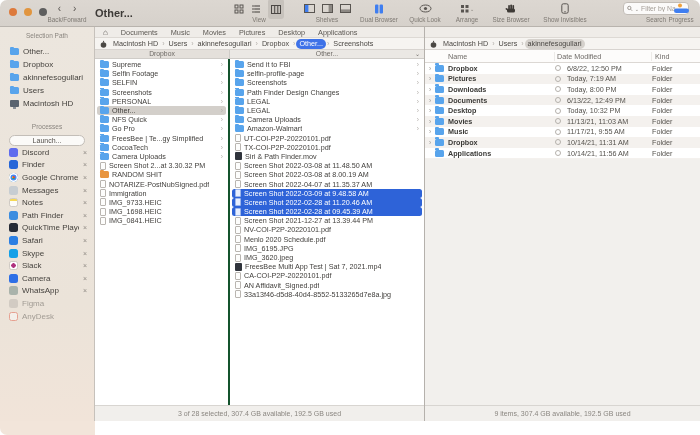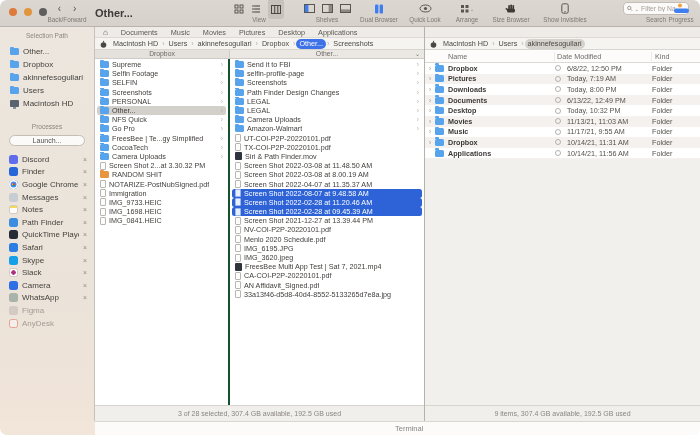--- a/index.html
+++ b/index.html
@@ -29,21 +29,21 @@
   .side-foot { width:95px; background:#f2e5da; }
   .bottombar { flex:1; background:#fcfbfa; border-top:1px solid #dad6d2; font-size:7.5px; color:#8a8680; display:flex; align-items:center; }
   .bottombar span { margin-left:300px; }
 
   
   .sidebar { width:95px; background:linear-gradient(180deg,#ece6de 0%,#ebe3d9 70%,#f1e4d9 100%); border-right:1px solid #c6c1bb; font-size:8px; color:#45423e; overflow:hidden; }
   .sec-head { font-size:6.5px; color:#8a857f; text-align:center; margin-top:5px; }
   .sp-list { margin-top:6px; }
   .sp-row { display:flex; align-items:center; gap:4px; height:13px; padding-left:10px; }
   .launch { width:76px; margin:5px auto 0; height:11px; background:rgba(255,255,255,.8); border:1px solid #c3beb8; border-radius:6px; font-size:7px; color:#55514c; text-align:center; line-height:10px; }
-  .app-list { margin-top:7px; }
+  .app-list { }
   .app-row { display:flex; align-items:center; gap:4px; height:12.6px; padding:0 7px 0 9px; }
   .app-row.dim { opacity:.45; }
   .app-ic { width:9px; height:9px; border-radius:2.5px; flex:none; }
   .app-ic.chrome { border-radius:50%; background:conic-gradient(#ea4335 0 33%, #34a853 33% 66%, #fbbc05 66% 100%); box-shadow:inset 0 0 0 1.5px #fff, inset 0 0 0 3px #4285f4; }
   .app-ic.notes { background:linear-gradient(#f6d955 0 30%, #fdfcf8 30%); border:0.5px solid #cfcac4; }
   .app-ic.slack { background:radial-gradient(circle at 50% 50%, #b0337f 0 2px, #ffffff 2.5px); border:0.5px solid #cfcac4; }
   .app-ic.anydesk { background:#fff; border:1.5px solid #e0523c; }
   .app-name { flex:1; white-space:nowrap; overflow:hidden; }
   .app-x { font-size:7px; color:#908b85; }
 
@@ -528,21 +528,21 @@
             <div class="crow">
               <span class="ic-file"></span>
               <span class="nm">Screen Shot 2022-03-08 at 8.00.19 AM</span>
             </div>
             <div class="crow">
               <span class="ic-file"></span>
               <span class="nm">Screen Shot 2022-04-07 at 11.35.37 AM</span>
             </div>
             <div class="crow selblue">
               <span class="ic-file"></span>
-              <span class="nm">Screen Shot 2022-08-07 at 9.48.58 AM</span>
+              <span class="nm">Screen Shot 2022-03-09 at 9.48.58 AM</span>
             </div>
             <div class="crow selblue">
               <span class="ic-file"></span>
               <span class="nm">Screen Shot 2022-02-28 at 11.20.46 AM</span>
             </div>
             <div class="crow selblue">
               <span class="ic-file"></span>
               <span class="nm">Screen Shot 2022-02-28 at 09.45.39 AM</span>
             </div>
             <div class="crow">
@@ -714,18 +714,15 @@
             <span class="rp-kind">Folder</span>
           </div>
         </div>
       <div class="rp-fill"></div>
       <div class="statusbar">9 items, 307.4 GB available, 192.5 GB used</div>
     </div>
   </div>
 
   <div class="bottomrow">
     <div class="side-foot"></div>
-    <div class="bottombar">
-      <span>Terminal</span>
-    </div>
   </div>
 
 </div>
 
 </body></html>

